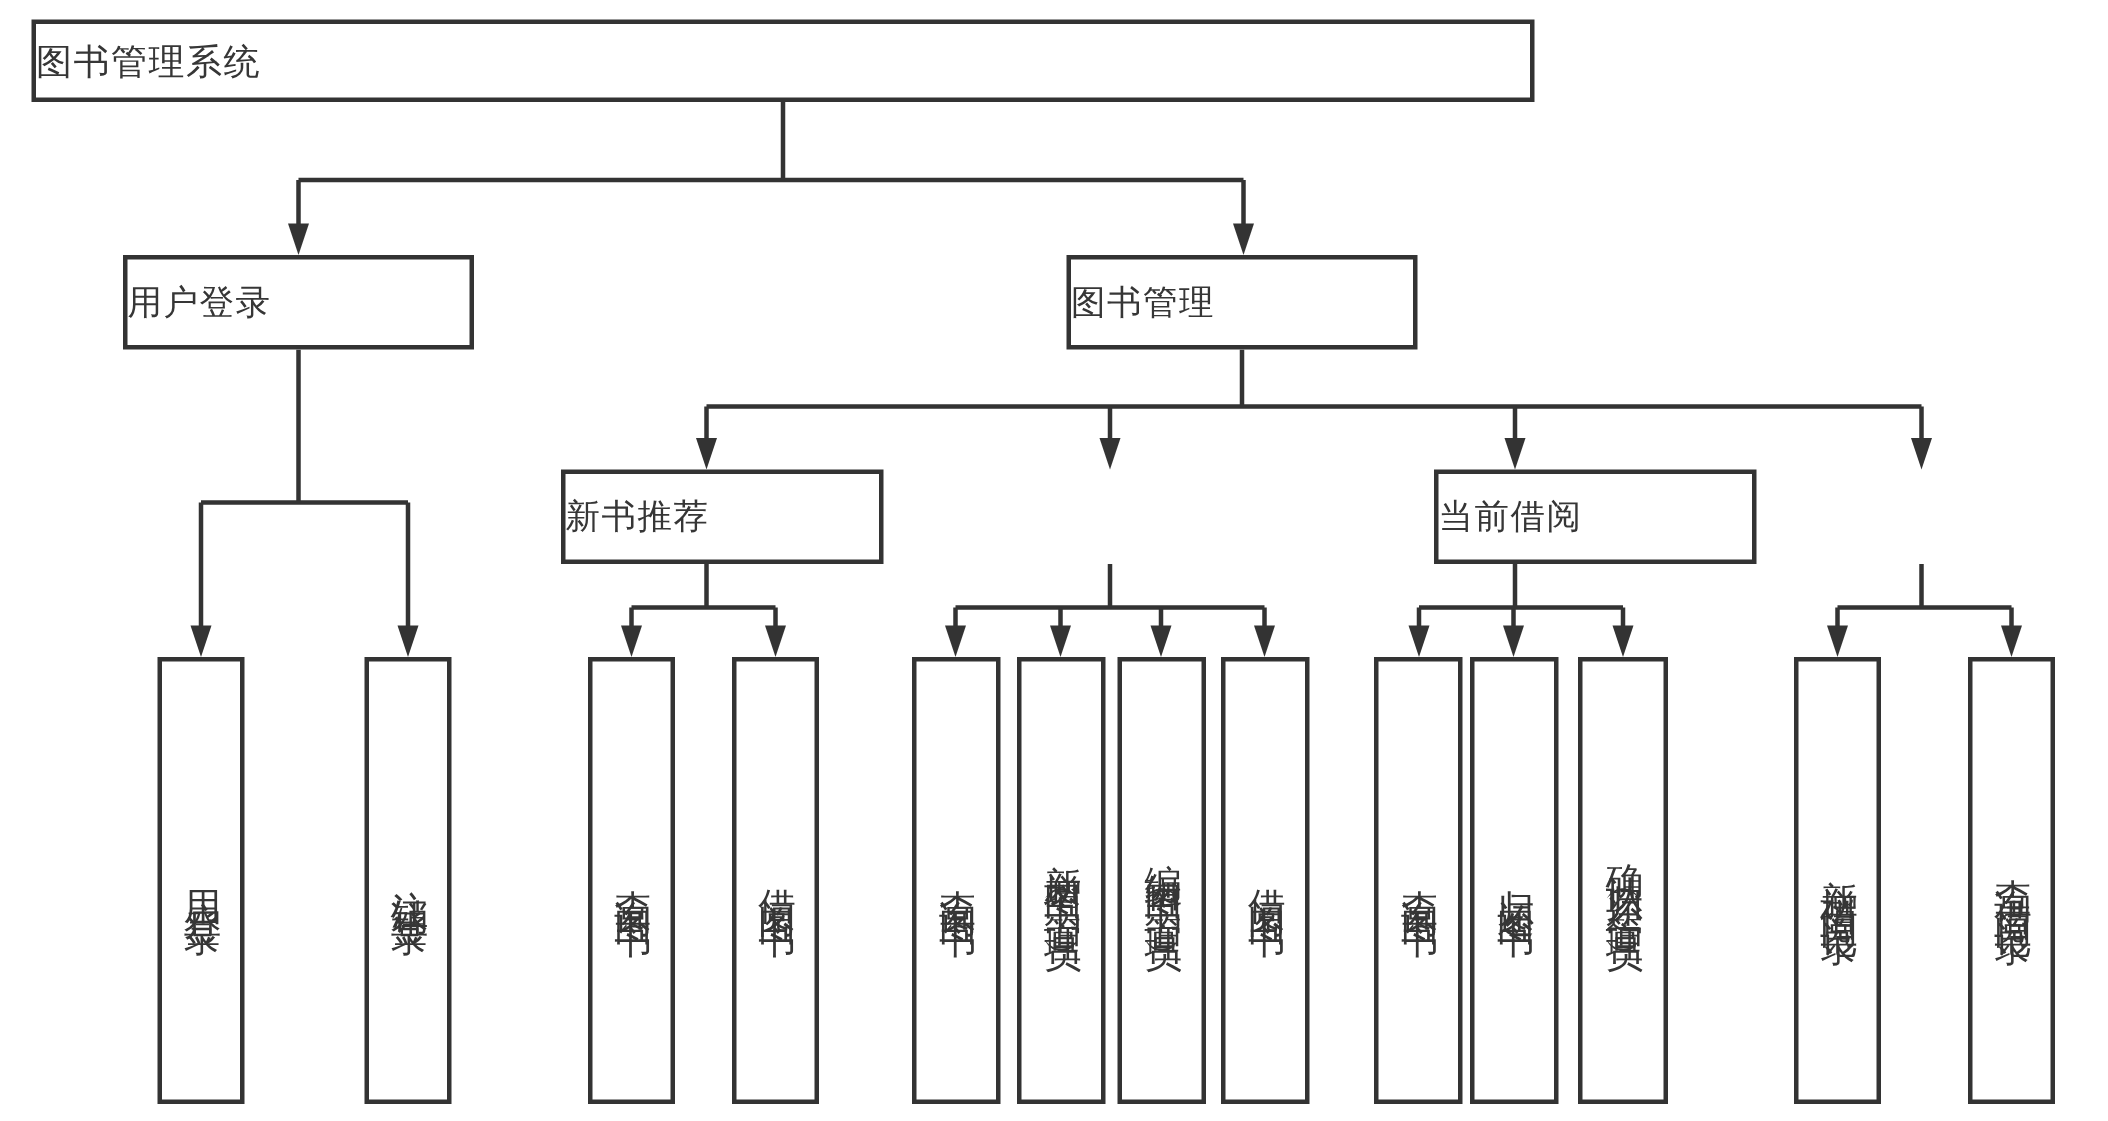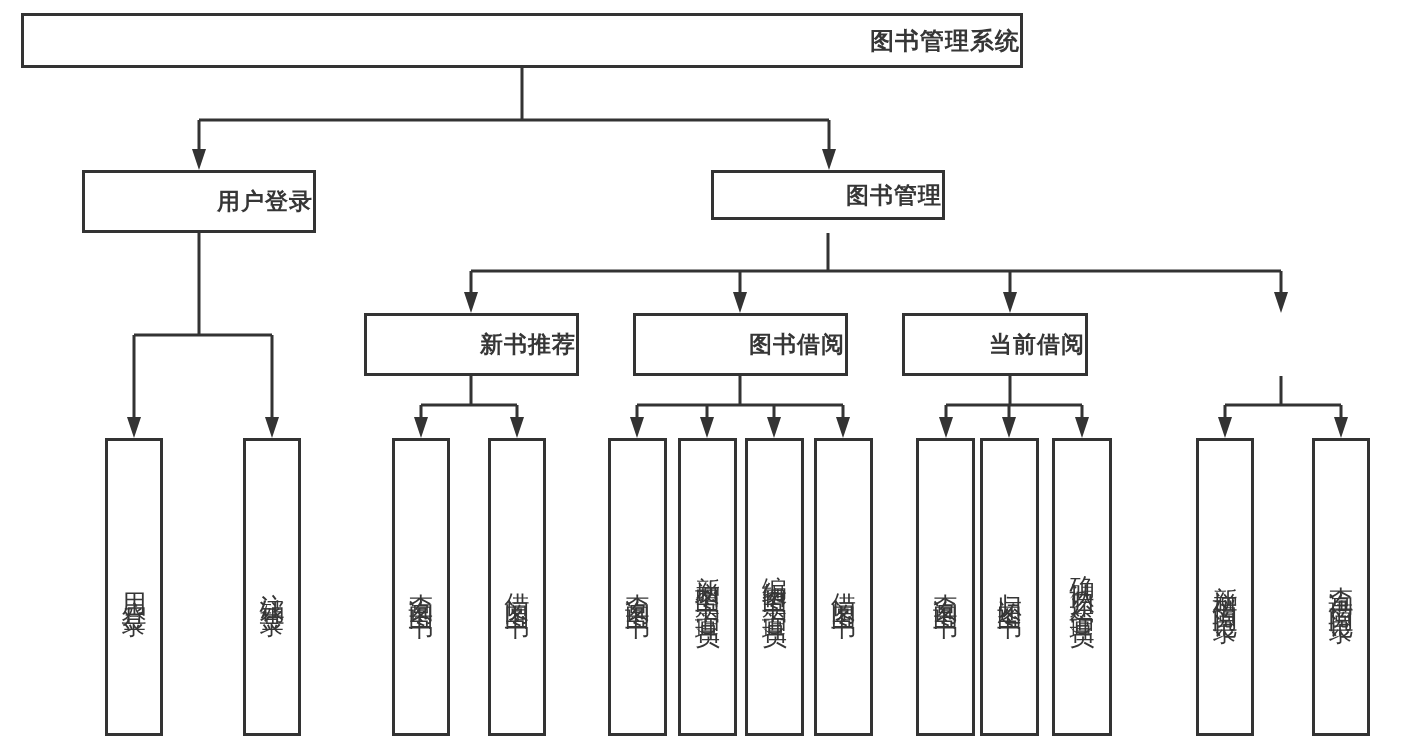--- a/index.html
+++ b/index.html
@@ -20,34 +20,33 @@
   .connectors{
     position:absolute;left:0;top:0;width:1405px;height:747px;
     pointer-events:none;
   }
   .connectors path{stroke:var(--line);stroke-width:3;fill:none;}
   .connectors polygon{fill:var(--line);stroke:none;}
   .hbox{
     position:absolute;
     border:3px solid var(--line);
     background:var(--background);
-    display:flex;align-items:center;justify-content:flex-end;
+    display:flex;align-items:center;justify-content:flex-start;
     color:var(--text);
     font-size:23px;
     letter-spacing:1px;
     white-space:nowrap;
-    font-weight:bold;
   }
   .root-box{left:21px;top:13px;width:1002px;height:55px;font-size:24px;}
   .l2-user-login{left:82px;top:170px;width:234px;height:63px;}
-  .l2-book-management{left:711px;top:170px;width:234px;height:50px;}
-  .l3{top:313px;height:63px;}
+  .l2-book-management{left:711px;top:170px;width:234px;height:63px;}
+  .l3{top:313px;height:63px;margin-left:10px;}
   .l3-recommend{left:364px;width:215px;}
   .l3-borrowing{left:633px;width:215px;}
-  .l3-current{left:902px;width:186px;}
+  .l3-current{left:946px;width:215px;}
   .l3-records{left:1174px;width:216px;}
   .leaf{
     position:absolute;
     top:438px;height:298px;width:58px;
     border:3px solid var(--line);
     background:var(--background);
     display:flex;align-items:center;justify-content:center;
     overflow:hidden;
   }
   .leaf .vtext{
@@ -130,23 +129,20 @@
   <div class="hbox l2-user-login">
     <span>用户登录</span>
   </div>
   <div class="hbox l2-book-management">
     <span>图书管理</span>
   </div>
 
   <div class="hbox l3 l3-recommend">
     <span>新书推荐</span>
   </div>
-  <div class="hbox l3 l3-borrowing">
-    <span>图书借阅</span>
-  </div>
   <div class="hbox l3 l3-current">
     <span>当前借阅</span>
   </div>
 
   <div class="leaf leaf-1">
     <span class="vtext">用户登录</span>
   </div>
   <div class="leaf leaf-2">
     <span class="vtext">注销登录</span>
   </div>

